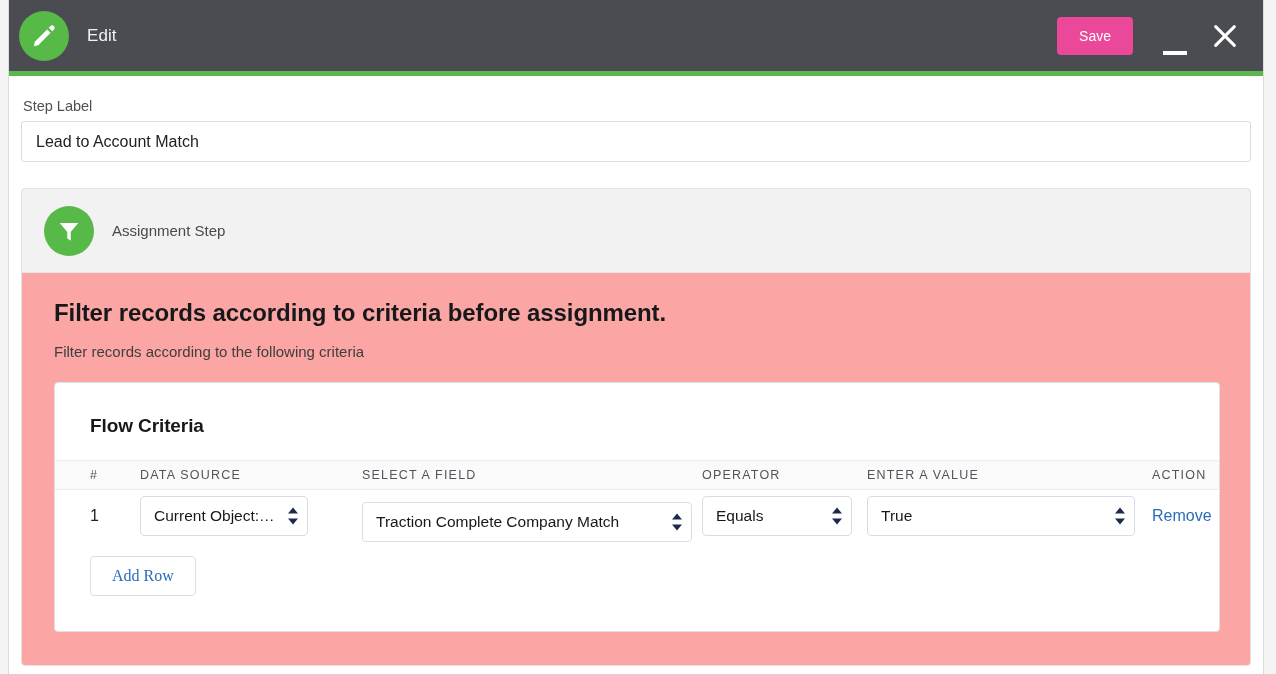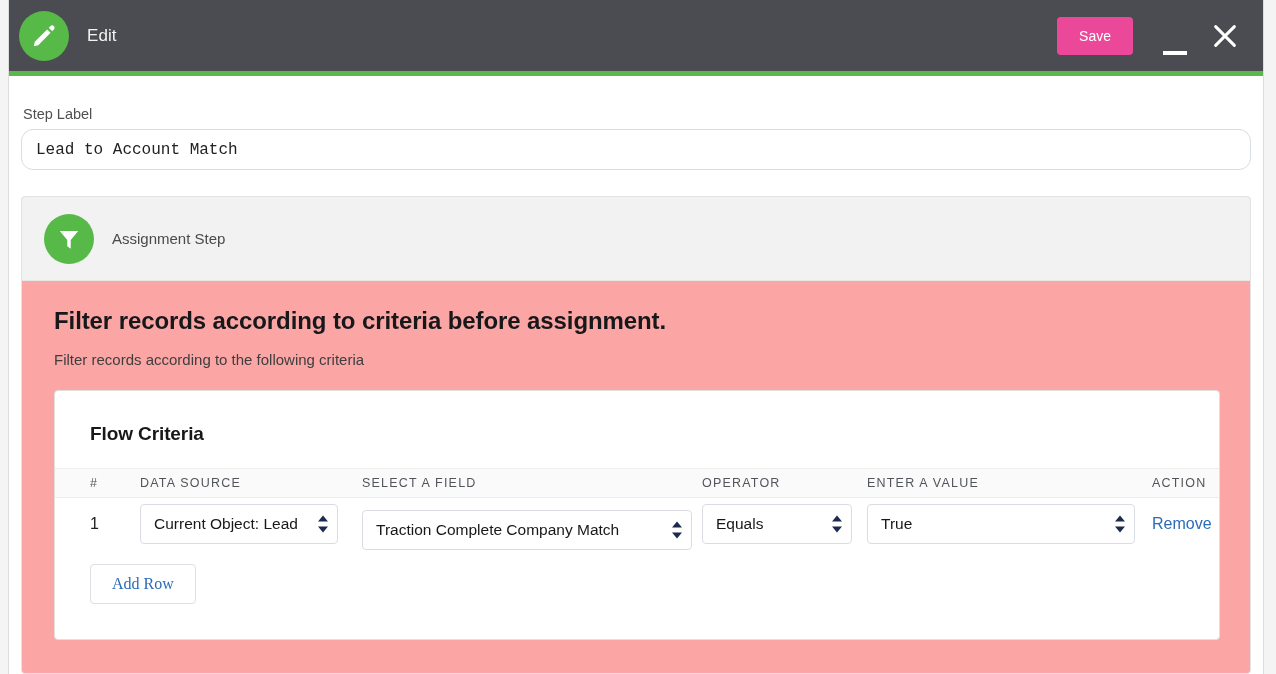--- a/index.html
+++ b/index.html
@@ -107,40 +107,40 @@
   }
   .win-close { margin-right: 18px; }
 
   
   .modal-body {
     position: absolute;
     left: 0;
     top: 76px;
     right: 0;
     bottom: 0;
-    padding: 8px 12px;
+    padding: 0 12px;
     box-sizing: border-box;
     background: #ffffff;
   }
 
   .field-label {
     font-size: 14.5px;
     color: #4f4f4f;
     margin: 22px 0 7px 2px;
   }
   .step-input {
     width: 100%;
     height: 41px;
     box-sizing: border-box;
     border: 1px solid #d8dde6;
-    border-radius: 12px;
+    border-radius: 3px;
     padding: 0 14px;
     font-size: 16px;
     color: #222222;
-    font-family: Liberation Mono, monospace;
+    font-family: Liberation Sans, sans-serif;
     background: #ffffff;
     outline: none;
   }
 
   
   .step-card {
     margin-top: 26px;
     border: 1px solid #e3e3e3;
     border-radius: 4px;
     background: #fca5a5;
@@ -283,21 +283,21 @@
   }
   .tri-up, .tri-dn {
     width: 0;
     height: 0;
     border-left: 5px solid transparent;
     border-right: 5px solid transparent;
   }
   .tri-up { border-bottom: 6px solid #1b2a4e; }
   .tri-dn { border-top: 6px solid #1b2a4e; }
 
-  .sel-src   { width: 198px; }
+  .sel-src   { width: 168px; }
   .sel-field { width: 330px; margin-top: 12px; }
   .sel-op    { width: 150px; }
   .sel-val   { width: 268px; }
 
   .remove-link {
     color: #2b6cb8;
     font-size: 16px;
     text-decoration: none;
     cursor: pointer;
   }

